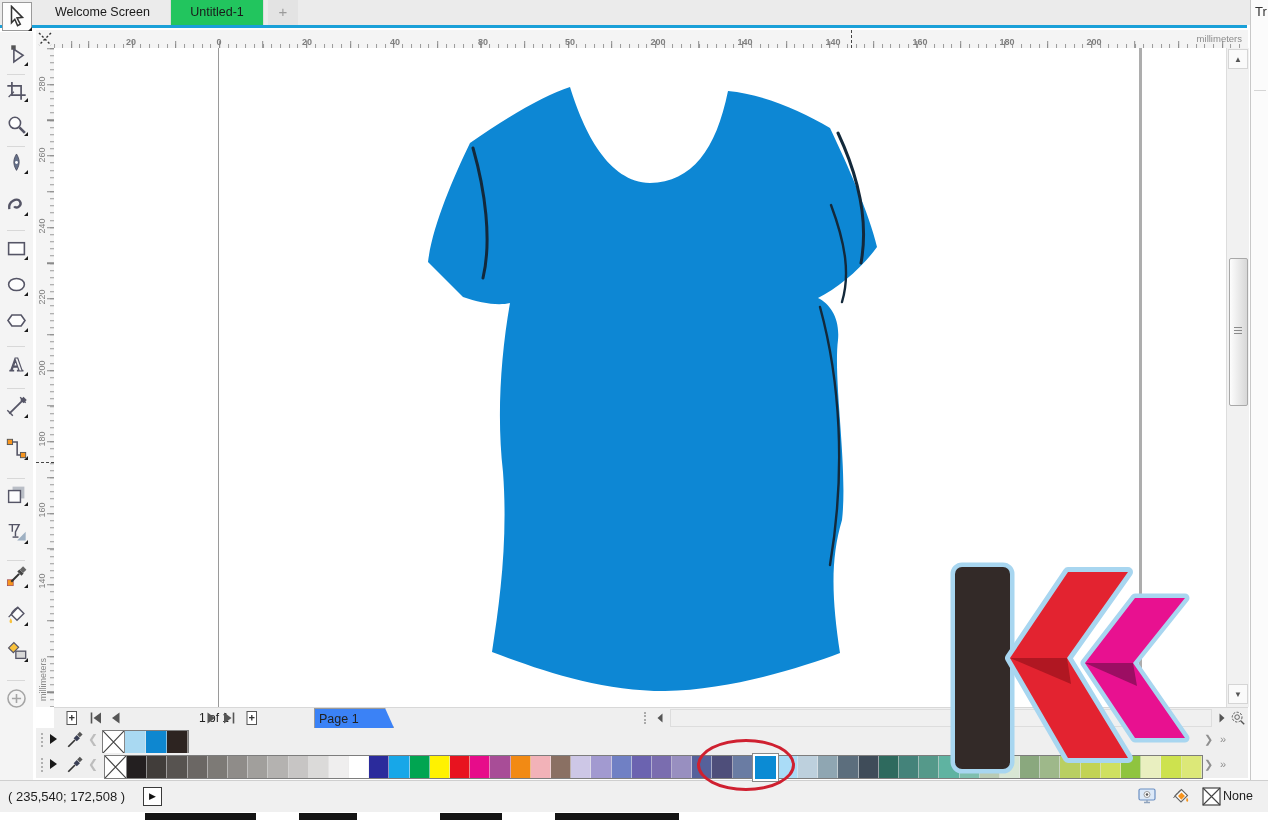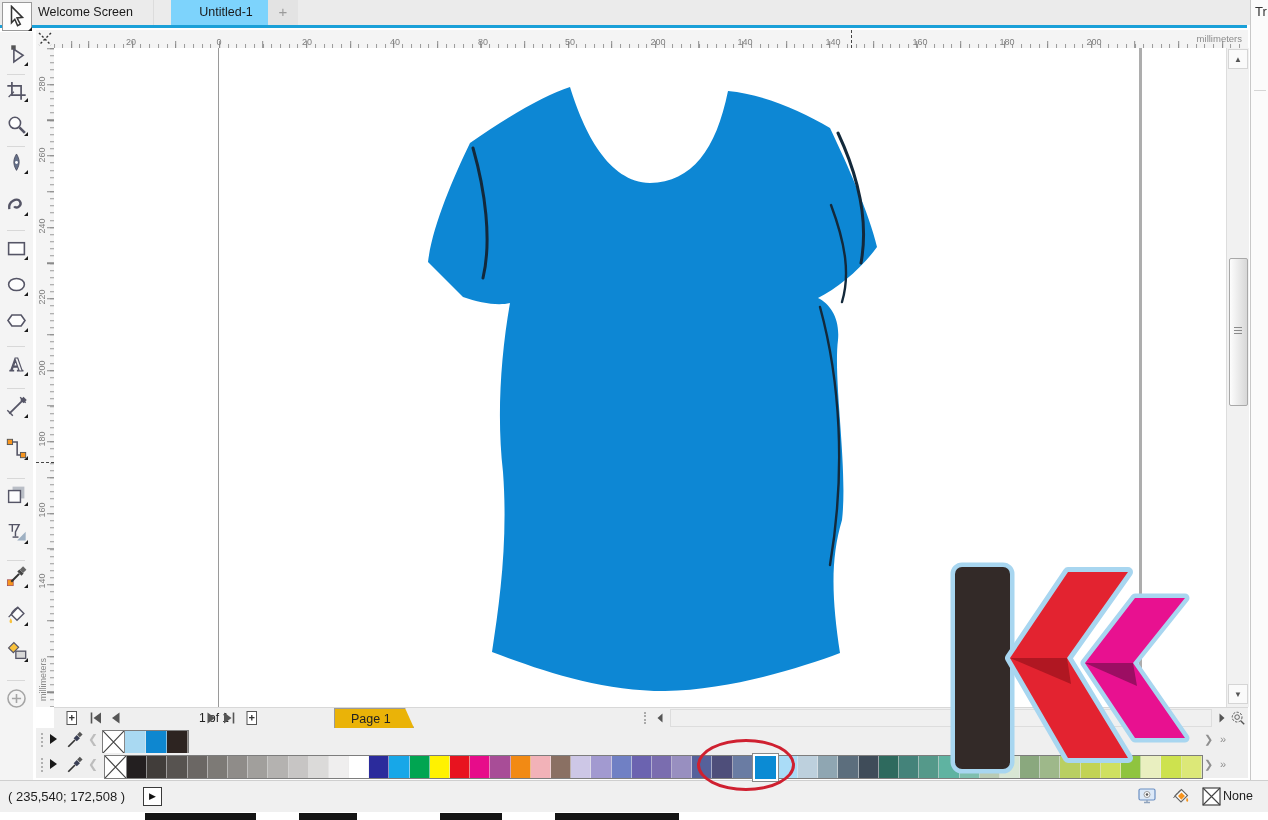--- a/index.html
+++ b/index.html
@@ -3,41 +3,41 @@
 <meta charset="utf-8">
 <style>
   html,body{margin:0;padding:0;width:1268px;height:820px;overflow:hidden;
     font-family:"Liberation Sans","DejaVu Sans",sans-serif;background:#fff;}
   .abs{position:absolute;}
   
   #tabbar{left:0;top:0;width:1268px;height:25px;background:#ebebeb;}
   #accentline{left:0;top:25px;width:1247px;height:3px;background:#1aa0d8;}
   .doctab{top:0;height:25px;line-height:25px;font-size:12.5px;color:#1a1a1a;text-align:center;
     border-right:1px solid #dcdcdc;}
-  .doctab.active{background:#7dd3fc;padding-left:9px;}
+  .doctab.active{background:#22c55e;}
   #newtab{left:268px;top:0;width:30px;height:25px;background:#e3e3e3;color:#9a9a9a;
     font-size:15px;line-height:24px;text-align:center;}
   
   #pickbox{left:2px;top:2px;width:28px;height:27px;background:#fdfdfd;border:1px solid #9a9a9a;}
   
   #toolbox{left:0;top:32px;width:33px;height:788px;background:#f4f4f4;}
   .tool{position:absolute;left:6px;width:21px;height:21px;}
   .tool svg{width:21px;height:21px;}
   .has-flyout:after{content:"";position:absolute;right:-1px;bottom:-1px;border-left:4px solid transparent;
     border-bottom:4px solid #1a1a1a;width:0;height:0;}
   .tsep{position:absolute;left:7px;width:18px;height:1px;background:#d8d8d8;}
   
   #hruler{left:54px;top:30px;width:1194px;height:18px;background:#f4f4f4;border-bottom:1px solid #c9c9c9;}
   #hticks-min{position:absolute;left:0;bottom:0;width:100%;height:4px;
     background-image:repeating-linear-gradient(to right,#9a9a9a 0 1px,transparent 1px 8.72px);
     background-position-x:8.04px;}
   #hticks-med{position:absolute;left:0;bottom:0;width:100%;height:7px;
     background-image:repeating-linear-gradient(to right,#8a8a8a 0 1px,transparent 1px 43.6px);
     background-position-x:34.2px;}
-  .hlbl{position:absolute;top:7px;transform:translateX(-50%);font-size:9px;color:#7e7e7e;}
+  .hlbl{position:absolute;top:7px;transform:translateX(-50%);font-size:9px;color:#7e7e7e;font-weight:bold;}
   #h-unit{position:absolute;right:6px;top:3px;font-size:9.5px;color:#8a8a8a;}
   #hcursor{position:absolute;top:0;height:18px;border-left:1px dashed #444;}
   #corner{left:36px;top:30px;width:18px;height:18px;background:#f4f4f4;}
   #vruler{left:36px;top:48px;width:18px;height:659px;background:#f4f4f4;border-right:1px solid #c9c9c9;}
   #vticks-min{position:absolute;top:0;right:0;width:4px;height:100%;
     background-image:repeating-linear-gradient(to bottom,#9a9a9a 0 1px,transparent 1px 7.15px);
     background-position-y:0.25px;}
   #vticks-med{position:absolute;top:0;right:0;width:7px;height:100%;
     background-image:repeating-linear-gradient(to bottom,#8a8a8a 0 1px,transparent 1px 35.75px);
     background-position-y:0.25px;}
@@ -57,22 +57,22 @@
   #vthumb{position:absolute;left:2px;top:210px;width:17px;height:146px;border:1px solid #a8a8a8;border-radius:2px;
     background:linear-gradient(to right,#fdfdfd,#d7d7d7);}
   .vgrip{position:absolute;left:4px;width:8px;height:1px;background:#8a8a8a;}
   #docker{left:1250px;top:0;width:18px;height:820px;background:#fbfbfb;border-left:1px solid #c8c8c8;}
   #docker-title{position:absolute;left:4px;top:4px;font-size:13px;color:#333;}
   #docker-div{position:absolute;left:3px;top:90px;width:12px;height:1px;background:#d5d5d5;}
   
   #navrow{left:54px;top:707px;width:1194px;height:21px;background:#efefef;border-top:1px solid #d8d8d8;}
   .navsvg{position:absolute;top:2px;width:16px;height:16px;}
   #pagecount{position:absolute;left:132px;top:3px;width:56px;text-align:center;font-size:12px;color:#222;}
-  #pagetab{position:absolute;left:280px;top:0;width:80px;height:20px;background:#eab308;border:1px solid #9a9a9a;border-bottom:none;
-    clip-path:polygon(0 0,calc(100% - 9px) 0,100% 100%,0 100%);font-size:12.5px;color:#222;line-height:20px;padding-left:16px;box-sizing:border-box;}
+  #pagetab{position:absolute;left:260px;top:0;width:80px;height:20px;background:#3b82f6;border:1px solid #9a9a9a;border-bottom:none;
+    clip-path:polygon(0 0,calc(100% - 9px) 0,100% 100%,0 100%);font-size:12.5px;color:#222;line-height:20px;padding-left:4px;box-sizing:border-box;}
   .dots{position:absolute;top:4px;width:3px;height:12px;border-left:2px dotted #aaa;}
   #htrack{position:absolute;left:616px;top:1px;width:542px;height:18px;background:#f0f0f0;border:1px solid #ddd;box-sizing:border-box;}
   
   .palrow{left:36px;width:1212px;height:25px;background:#efefef;}
   #palrow1{top:728px;}
   #palrow2{top:753px;}
   .handle{position:absolute;left:5px;top:5px;width:3px;height:14px;border-left:2px dotted #b0b0b0;}
   .flyarrow{position:absolute;left:14px;top:6px;width:0;height:0;border-top:5px solid transparent;
     border-bottom:5px solid transparent;border-left:7px solid #1a1a1a;}
   .paldrop{position:absolute;left:30px;top:3px;width:18px;height:18px;}
@@ -99,21 +99,21 @@
   
   #logo{left:940px;top:558px;width:262px;height:225px;z-index:30;}
   #ellipse{left:697px;top:739px;width:98px;height:52px;border:3px solid #cf2030;border-radius:50%;
     box-sizing:border-box;z-index:40;pointer-events:none;}
   svg{display:block;}
 </style>
 </head>
 <body>
 
 <div id="tabbar" class="abs">
-  <div class="doctab abs" style="left:18px;width:135px;">Welcome Screen</div>
+  <div class="doctab abs" style="left:35px;width:135px;">Welcome Screen</div>
   <div class="doctab active abs" style="left:171px;width:92px;">Untitled-1</div>
   <div id="newtab" class="abs">+</div>
 </div>
 <div id="accentline" class="abs"></div>
 
 <div id="pickbox" class="abs has-flyout">
   <svg viewBox="0 0 16 16" style="width:22px;height:22px;margin:2px 0 0 3px">
     <path d="M4,1 L12,9 L8,9.4 L10.4,14 L8.4,15 L6.4,10.4 L4,13 Z" fill="#fdfdfd" stroke="#333" stroke-width="1.1"></path>
   </svg>
 </div>

